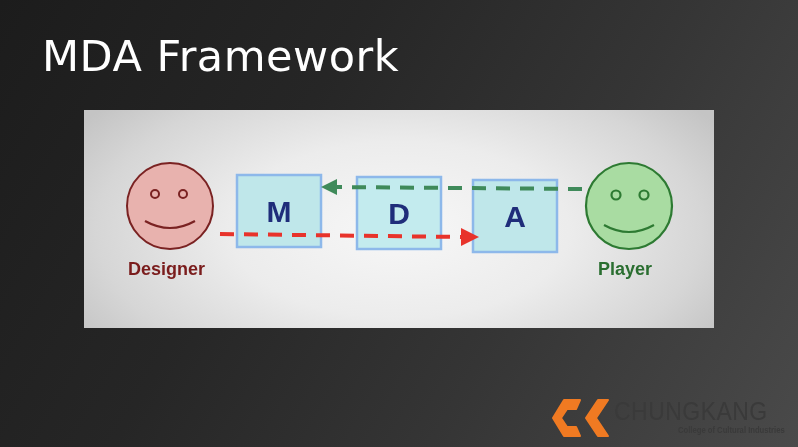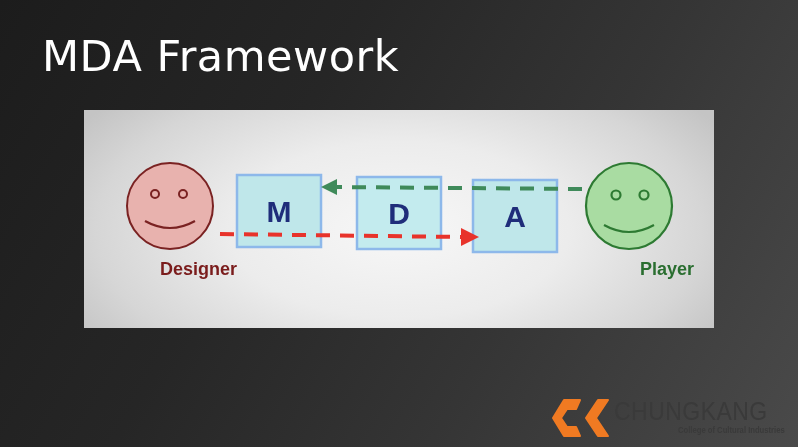--- a/index.html
+++ b/index.html
@@ -76,22 +76,22 @@
     </g>
 
     <g>
       <line x1="136" y1="124" x2="378" y2="127" stroke="#e8332b" stroke-width="4" stroke-dasharray="14 10"></line>
       <polygon points="395,127 377,118 377,136" fill="#e8332b"></polygon>
     </g>
   </svg>
   <div class="box-label" style="left:153px; top:85px;">M</div>
   <div class="box-label" style="left:273px; top:87px;">D</div>
   <div class="box-label" style="left:389px; top:90px;">A</div>
-  <div class="actor-label" style="left:44px; top:148px; color:#7a1c1c;margin-left:32px;">Designer</div>
-  <div class="actor-label" style="left:514px; top:148px; color:#2a6e30;margin-left:42px;">Player</div>
+  <div class="actor-label" style="left:44px; top:148px; color:#7a1c1c;">Designer</div>
+  <div class="actor-label" style="left:514px; top:148px; color:#2a6e30;">Player</div>
 </div>
 
 <div class="logo">
   <svg width="62" height="44" viewBox="0 0 62 44">
     <path d="M14 4 L30 4 L26 13 L17 13 L11 22 L17 31 L26 31 L30 40 L14 40 L3 22 Z" fill="#f07a22" stroke="#f07a22" stroke-linejoin="round" stroke-width="2"></path>
     <path d="M48 4 L58 4 L46 22 L58 40 L48 40 L36 22 Z" fill="#f07a22" stroke="#f07a22" stroke-linejoin="round" stroke-width="2"></path>
   </svg>
   <div class="logo-name">CHUNGKANG</div>
   <div class="logo-sub">College of Cultural Industries</div>
 </div>

